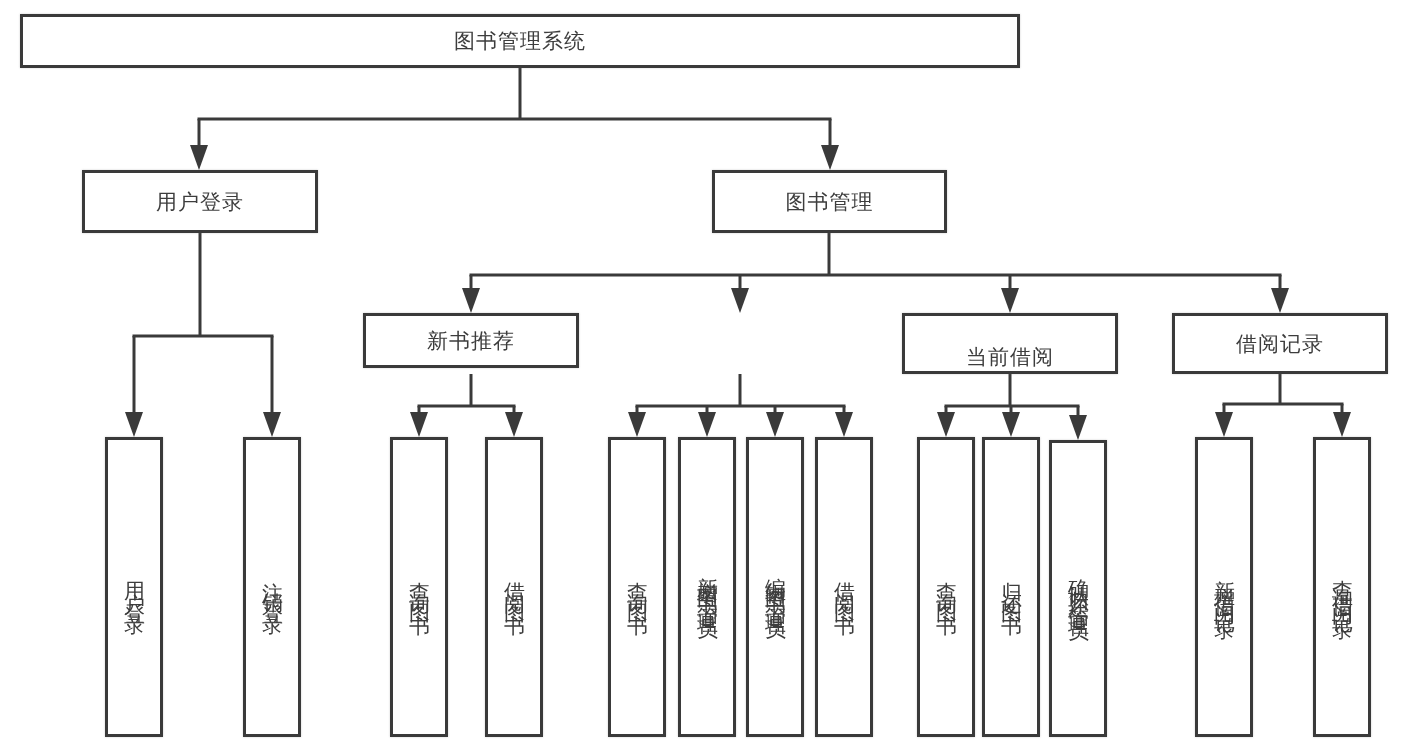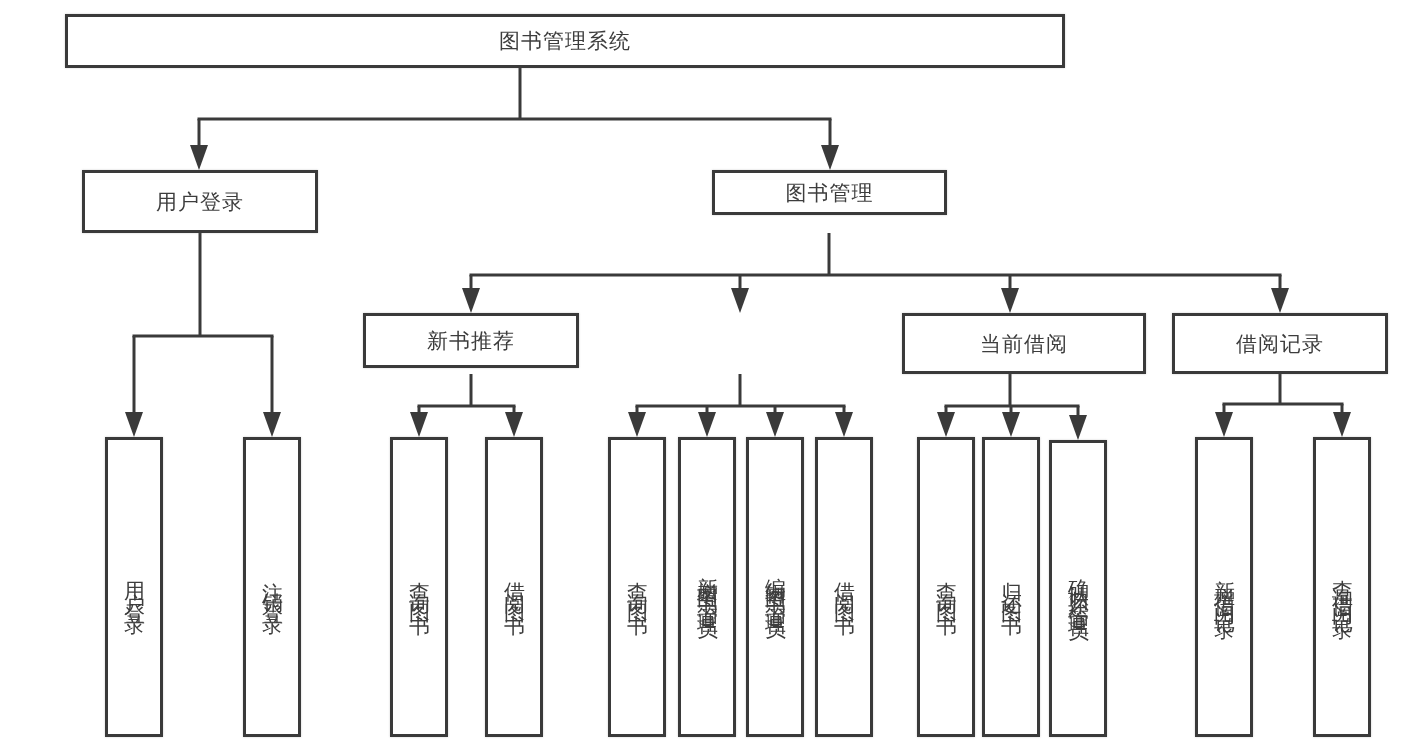--- a/index.html
+++ b/index.html
@@ -101,33 +101,33 @@
       <polygon points="1002,412 1020,412 1011,437"></polygon>
       <line x1="1078" y1="406" x2="1078" y2="424"></line>
       <polygon points="1069,415 1087,415 1078,440"></polygon>
       <line x1="1280" y1="374" x2="1280" y2="404"></line>
       <line x1="1222.5" y1="404" x2="1343.5" y2="404"></line>
       <line x1="1224" y1="404" x2="1224" y2="421"></line>
       <polygon points="1215,412 1233,412 1224,437"></polygon>
       <line x1="1342" y1="404" x2="1342" y2="421"></line>
       <polygon points="1333,412 1351,412 1342,437"></polygon>
     </svg>
-    <div class="node horizontal" style="left: 20px; top: 14px; width: 1000px; height: 54px; margin-left: 45px;">
+    <div class="node horizontal" style="left: 20px; top: 14px; width: 1000px; height: 54px;">
       <span class="node-label">图书管理系统</span>
     </div>
     <div class="node horizontal" style="left: 82px; top: 170px; width: 236px; height: 63px;">
       <span class="node-label">用户登录</span>
     </div>
-    <div class="node horizontal" style="left: 712px; top: 170px; width: 235px; height: 45px;">
+    <div class="node horizontal" style="left: 712px; top: 170px; width: 235px; height: 63px;">
       <span class="node-label">图书管理</span>
     </div>
     <div class="node horizontal" style="left: 363px; top: 313px; width: 216px; height: 55px;">
       <span class="node-label">新书推荐</span>
     </div>
-    <div class="node horizontal" style="left: 902px; top: 313px; width: 244px; height: 61px;">
+    <div class="node horizontal" style="left: 902px; top: 313px; width: 216px; height: 61px; align-items: flex-end;">
       <span class="node-label">当前借阅</span>
     </div>
     <div class="node horizontal" style="left: 1172px; top: 313px; width: 216px; height: 61px;">
       <span class="node-label">借阅记录</span>
     </div>
     <div class="node vertical" style="left: 105px; top: 437px; width: 58px; height: 300px;">
       <span class="node-label" style="letter-spacing: 11px;">用户登录</span>
     </div>
     <div class="node vertical" style="left: 243px; top: 437px; width: 58px; height: 300px;">
       <span class="node-label" style="letter-spacing: 11px;">注销登录</span>

